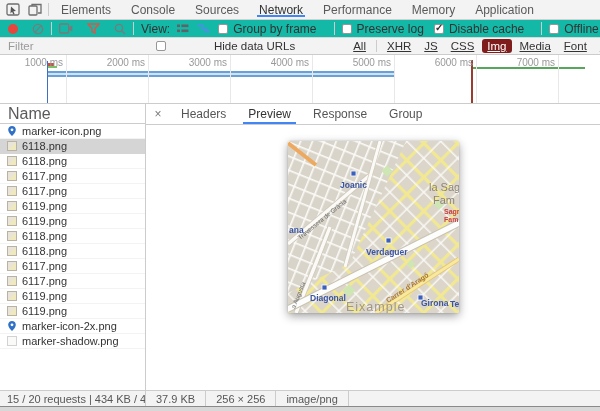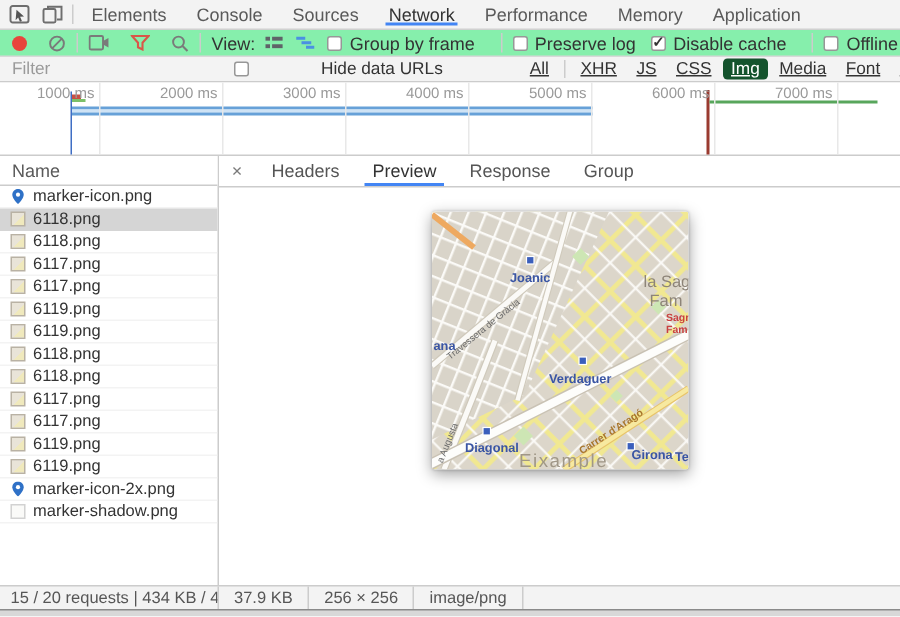--- a/index.html
+++ b/index.html
@@ -14,21 +14,21 @@
   .tb-icons { display:flex; align-items:center; padding:0 4px 0 6px; gap:8px; }
   .tb-sep { width:1px; height:13px; background:#ccc; margin:auto 2px; }
   .panel-tab { display:flex; align-items:center; padding:0 10px; color:#5a5a5a;
     cursor:default; position:relative; }
   .panel-tab.sel { color:#333; }
   .panel-tab.sel::after { content:""; position:absolute; left:8px; right:8px;
     bottom:0; height:2px; background:#4285f4; }
 
   
   .toolbar { position:absolute; left:0; top:20px; width:600px; height:18px;
-    background:#86efac; border-bottom:1px solid #d8d8d8;
+    background:#14b8a6; border-bottom:1px solid #d8d8d8;
     display:flex; align-items:center; font-size:12px; color:#333; padding-left:8px; }
   .sep { width:1px; height:13px; background:#ccc; margin:0 7px; flex:none; }
   .record-dot { width:10px; height:10px; border-radius:50%; background:#e8453c; flex:none; }
   .ico { flex:none; display:inline-block; }
   .gap8 { width:8px; flex:none; } .gap14 { width:14px; flex:none; }
   .cbox { width:10px; height:10px; border:1px solid #979797; border-radius:2px;
     background:#fff; margin-right:5px; flex:none; position:relative; }
   .cbox.checked::after { content:"✓"; position:absolute; left:0px; top:-3px;
     font-size:10px; color:#333; font-weight:bold; }
   .tlabel { margin-right:10px; white-space:nowrap; }
@@ -36,21 +36,21 @@
 
   
   .filterbar { position:absolute; left:0; top:38px; width:600px; height:17px;
     background:#f3f3f3; border-bottom:1px solid #ccc;
     display:flex; align-items:center; font-size:11.5px; padding-left:8px;gap:43px; }
   .filter-input { border:none; outline:none; background:transparent; width:105px;
     font-size:11.5px; font-family:"Liberation Sans",sans-serif; color:#333; }
   .filter-input::placeholder { color:#9a9a9a; }
   .pill { padding:1px 5px; margin-right:3px; border-radius:3px; color:#333;
     white-space:nowrap; cursor:default;text-decoration:underline; }
-  .pill.active { background:#14532d; color:#fff; }
+  .pill.active { background:#7f1d1d; color:#fff; }
   .pill-sep { width:1px; height:12px; background:#ccc; margin:0 5px 0 2px; flex:none; }
 
   
   .overview { position:absolute; left:0; top:55px; width:600px; height:49px;
     background:#fff; border-bottom:1px solid #ccc; overflow:hidden; }
   .gridline { position:absolute; top:0; bottom:0; width:1px; background:#e8e8e8; }
   .tick { position:absolute; top:2px; width:70px; text-align:right;
     font-size:10px; color:#999; }
   .ov-green { position:absolute; height:2px; background:#58a65c; }
   .ov-vblue { position:absolute; width:1px; background:#3f6ec4; }
@@ -59,21 +59,21 @@
   .ov-band .b1 { height:2px; background:#67a1d8; }
   .ov-band .b2 { height:2px; background:#cfe3f5; }
   .ov-mark-red { position:absolute; background:#c84f44; }
   .ov-mark-green { position:absolute; background:#7cc069; }
 
   
   .main { position:absolute; left:0; top:104px; width:600px; height:286px; display:flex; }
   .leftpane { width:146px; flex:none; border-right:1px solid #ccc;
     display:flex; flex-direction:column; background:#fff; }
   .name-header { height:20px; flex:none; border-bottom:1px solid #ccc;
-    font-size:12px; color:#5a5a5a; display:flex; align-items:center; padding-left:8px;
+    font-size:16px; color:#5a5a5a; display:flex; align-items:center; padding-left:8px;
     background:#fff; }
   .req-list { flex:1; overflow:hidden; }
   .req-row { height:15px; display:flex; align-items:center; padding-left:7px;
     font-size:11px; color:#333; border-bottom:1px solid #f3f3f3; cursor:default; }
   .req-row.sel { background:#d5d5d5; border-bottom-color:#d5d5d5; }
   .req-ico { width:10px; height:10px; margin-right:5px; flex:none; }
   .tile-thumb { background:linear-gradient(135deg,#e9e4d8 55%,#f0e9bd 55%);
     border:1px solid #b9b2a4; }
   .shadow-thumb { background:#fafaf8; border:1px solid #d2d2d2; }
 

